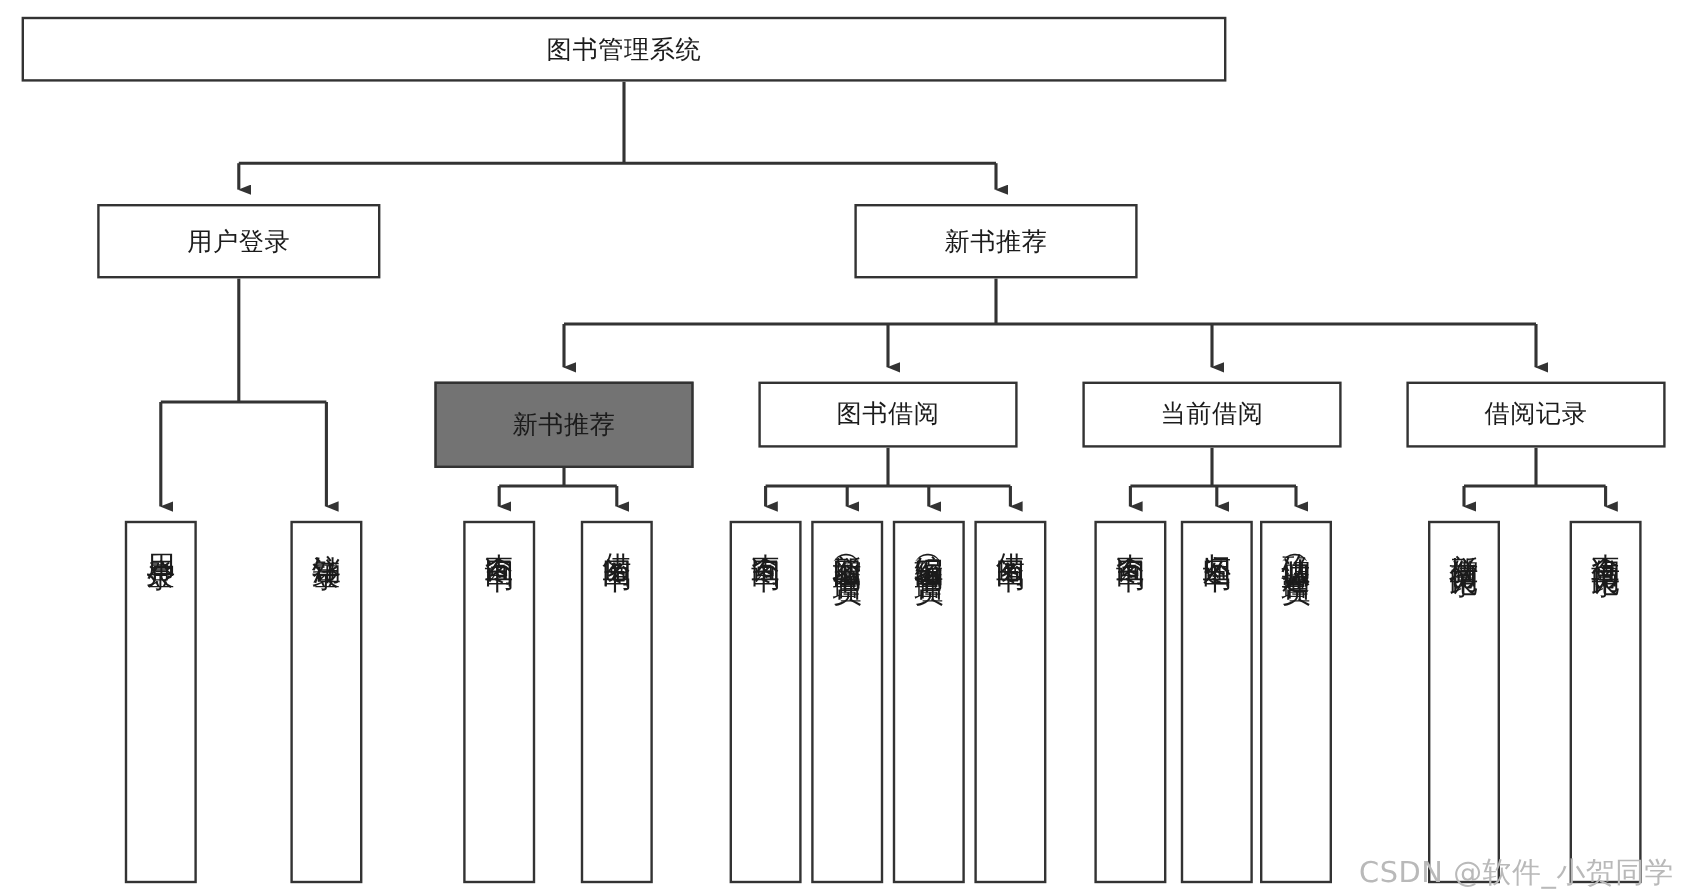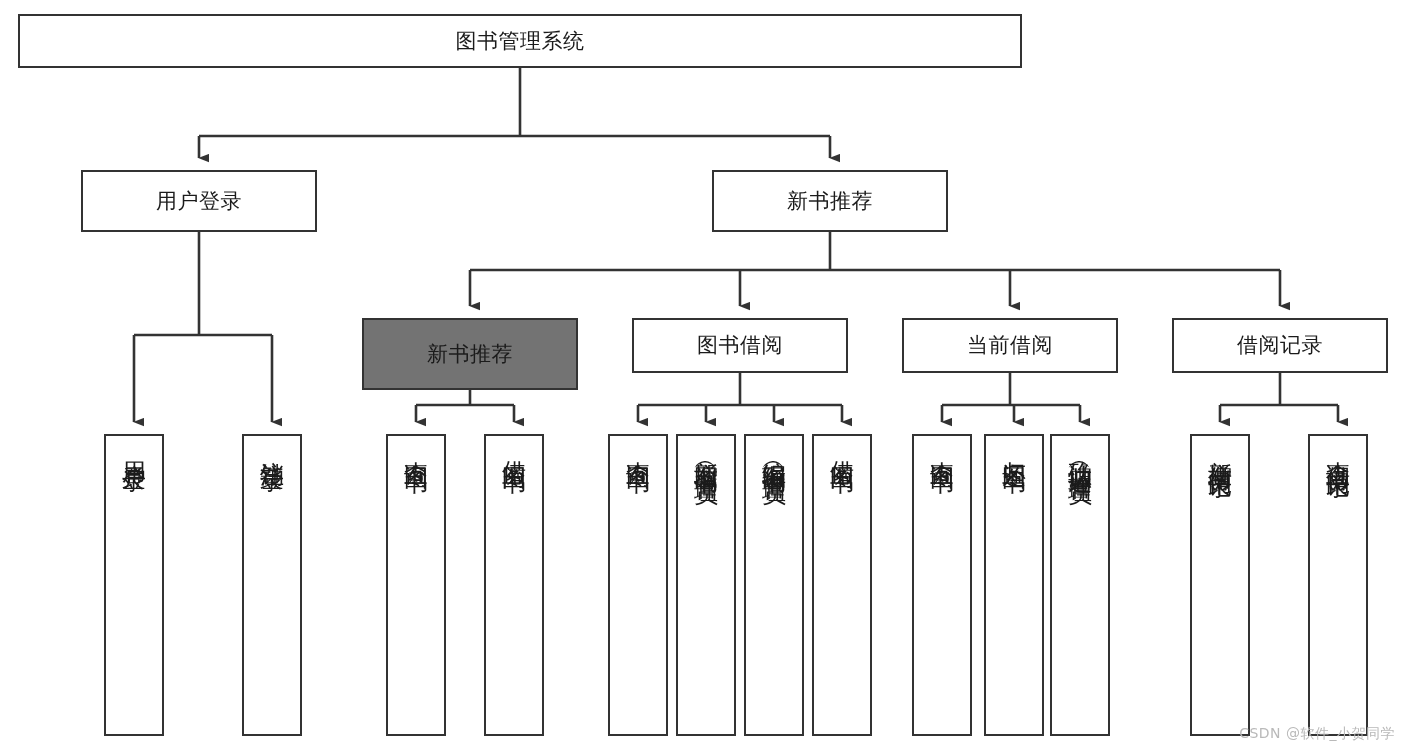--- a/index.html
+++ b/index.html
@@ -54,21 +54,21 @@
     text-orientation: upright;
     font-size: 24px;
     letter-spacing: 3px;
     line-height: 1;
     white-space: nowrap;
   }
   #watermark {
     position: absolute;
     right: 10px;
     bottom: 4px;
-    font-size: 14px;
+    font-size: 24px;
     color: #b9b9b9;
     white-space: nowrap;
     letter-spacing: 0.5px;
     pointer-events: none;
   }
 </style>
 </head>
 <body>
 
 <div id="diagram-root" style="background: rgb(255, 255, 255);">

